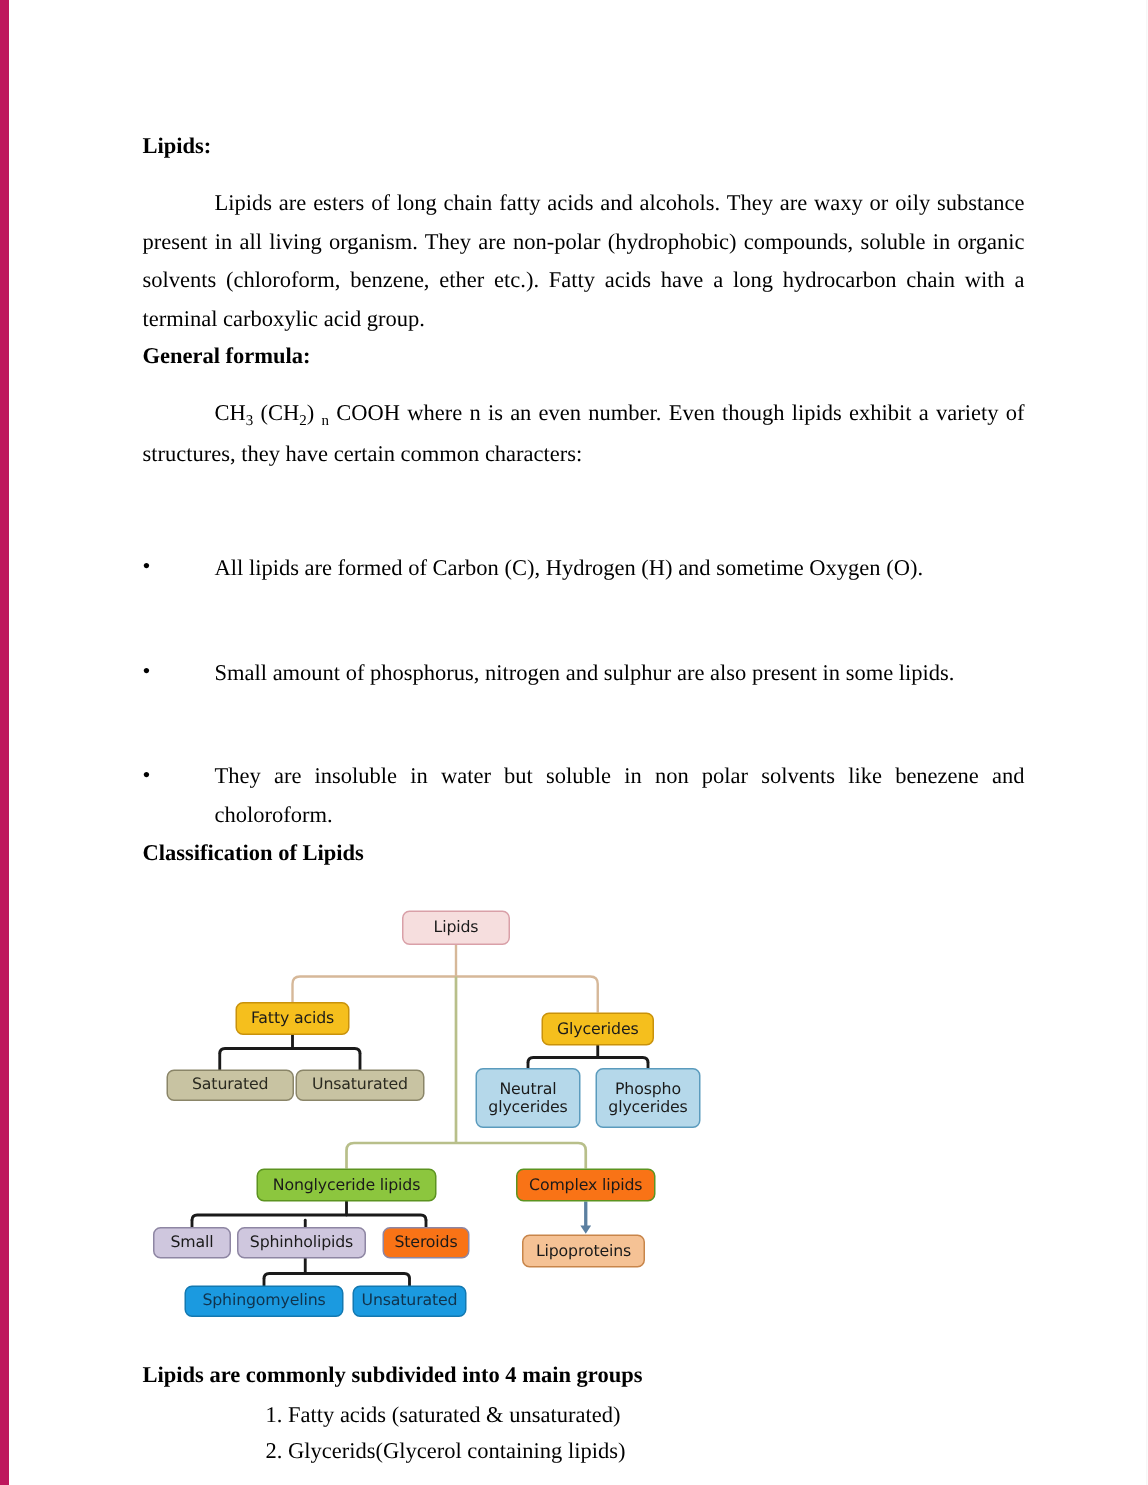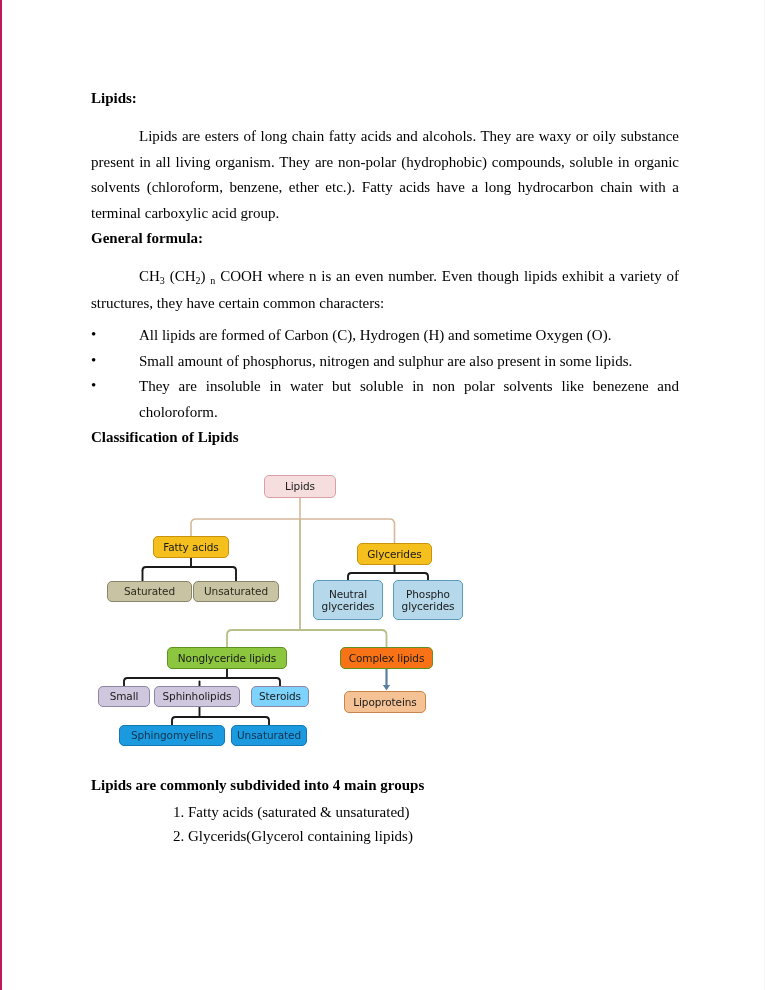--- a/index.html
+++ b/index.html
@@ -15,21 +15,21 @@
     position: relative;
     overflow: hidden;
   }
   .page {
     position: absolute;
     left: 0; top: 0;
     width: 765px;
     height: 990px;
     background: #ffffff;
     box-sizing: border-box;
-    border-left: 2px solid #be185d;
+    border-left: 6px solid #be185d;
     border-right: 1px solid #f7f7f7;
   }
   .content {
     position: absolute;
     left: 89px;
     top: 86px;
     width: 588px;
   }
 
   
@@ -61,21 +61,21 @@
     text-align: justify;
     padding-left: 48px;
   }
   .bullets li .bullet-dot {
     position: absolute;
     left: 0px;
     top: -1px;
     font-size: 15px;
     line-height: 25.5px;
   }
-  .bullets li .btxt { display: block; }
+  .bullets li .btxt { display: block; margin-top: 44px; }
 
   
   .numlist { margin: 0; padding: 0; list-style: none; }
   .numlist li {
     font-size: 15px;
     line-height: 24px;
     padding-left: 82px;
   }
 
   sub {
@@ -191,21 +191,21 @@
           <div class="node" style="left: 16px; top: 114px; width: 85px; height: 21px; background: rgb(200, 195, 162); border-color: rgb(138, 133, 104); color: rgb(42, 42, 32);">Saturated</div>
           <div class="node" style="left: 102px; top: 114px; width: 86px; height: 21px; background: rgb(200, 195, 162); border-color: rgb(138, 133, 104); color: rgb(42, 42, 32);">Unsaturated</div>
           <div class="node" style="left: 222px; top: 113px; width: 70px; height: 40px; background: rgb(181, 216, 234); border-color: rgb(91, 155, 189); color: rgb(26, 26, 26);">Neutral
 glycerides</div>
           <div class="node" style="left: 302px; top: 113px; width: 70px; height: 40px; background: rgb(181, 216, 234); border-color: rgb(91, 155, 189); color: rgb(26, 26, 26);">Phospho
 glycerides</div>
           <div class="node" style="left: 76px; top: 180px; width: 120px; height: 22px; background: rgb(140, 198, 62); border-color: rgb(92, 147, 32); color: rgb(26, 26, 26);">Nonglyceride lipids</div>
           <div class="node" style="left: 249px; top: 180px; width: 93px; height: 22px; background: #f97316; border-color: rgb(92, 147, 32); color: rgb(26, 26, 26);">Complex lipids</div>
           <div class="node" style="left: 7px; top: 219px; width: 52px; height: 21px; background: rgb(207, 199, 222); border-color: rgb(142, 134, 163); color: rgb(26, 26, 26);">Small</div>
           <div class="node" style="left: 63px; top: 219px; width: 86px; height: 21px; background: rgb(207, 199, 222); border-color: rgb(142, 134, 163); color: rgb(26, 26, 26);">Sphinholipids</div>
-          <div class="node" style="left: 160px; top: 219px; width: 58px; height: 21px; background: #7dd3fc; border-color: rgb(142, 134, 163); color: rgb(26, 26, 26);">Steroids</div>
+          <div class="node" style="left: 160px; top: 219px; width: 58px; height: 21px; background: #f97316; border-color: rgb(142, 134, 163); color: rgb(26, 26, 26);">Steroids</div>
           <div class="node" style="left: 253px; top: 224px; width: 82px; height: 22px; background: rgb(245, 194, 149); border-color: rgb(200, 133, 74); color: rgb(26, 26, 26);">Lipoproteins</div>
           <div class="node" style="left: 28px; top: 258px; width: 106px; height: 21px; background: rgb(27, 154, 224); border-color: rgb(19, 120, 176); color: rgb(16, 51, 77);">Sphingomyelins</div>
           <div class="node" style="left: 140px; top: 258px; width: 76px; height: 21px; background: rgb(27, 154, 224); border-color: rgb(19, 120, 176); color: rgb(16, 51, 77);">Unsaturated</div>
         </div>
     </div>
 
     <div class="spacer-14"></div>
 
     <div class="h-bold">Lipids are commonly subdivided into 4 main groups</div>
 

